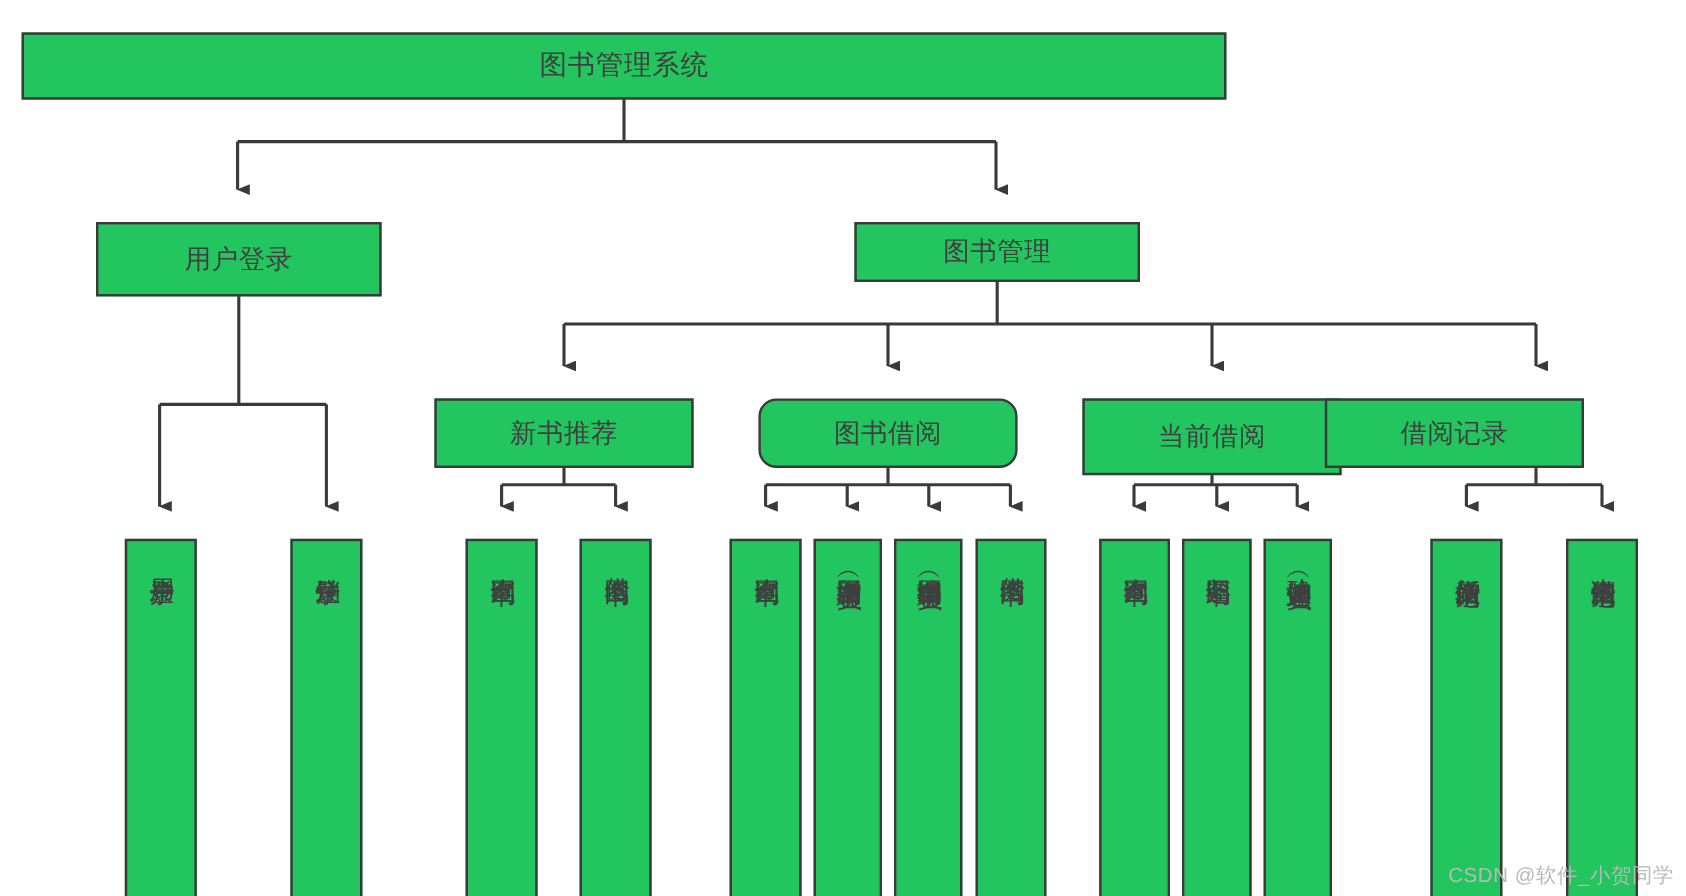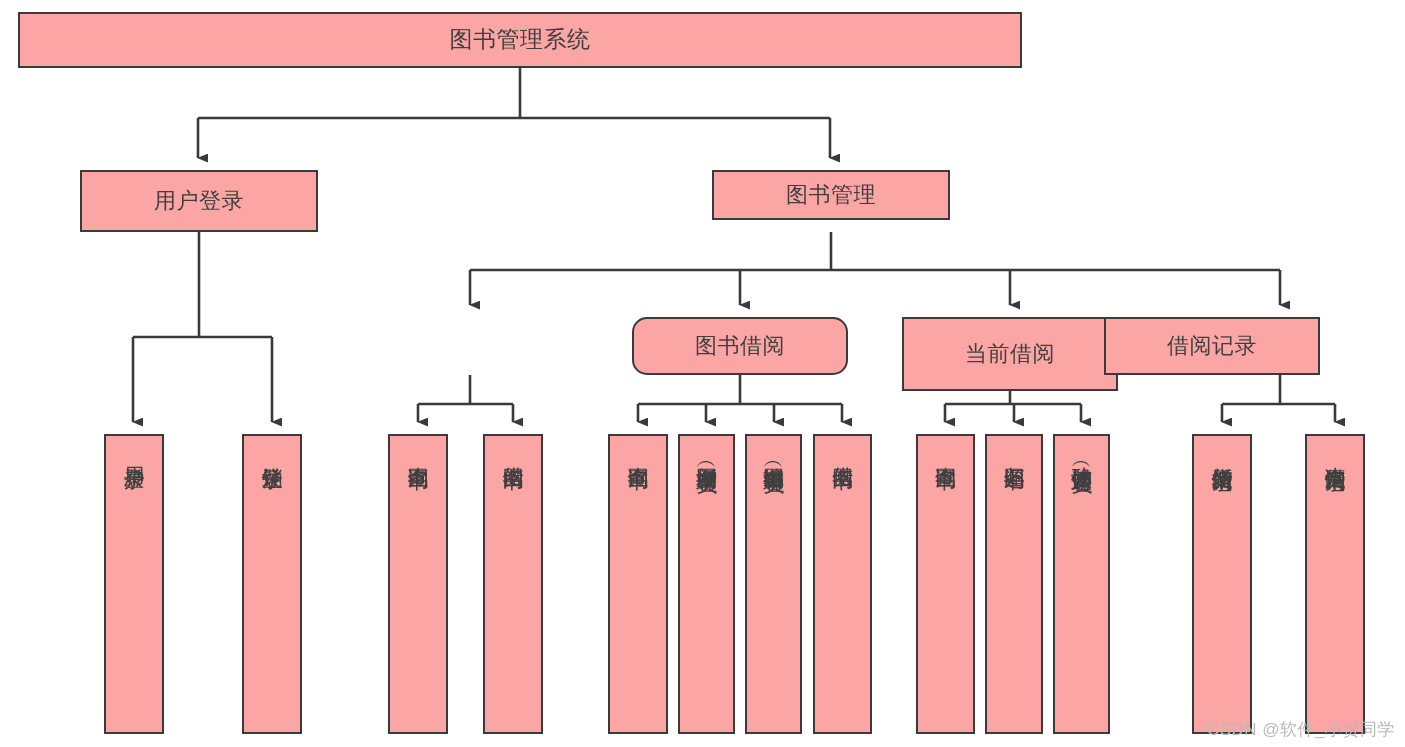--- a/index.html
+++ b/index.html
@@ -22,27 +22,28 @@
     position: absolute;
     left: 0;
     top: 0;
     width: 1405px;
     height: 747px;
     pointer-events: none;
   }
   .node {
     position: absolute;
     box-sizing: border-box;
-    background: #fca5a5;
+    background: #22c55e;
     border: 2.5px solid #3a3a3a;
     display: flex;
     align-items: center;
     justify-content: center;
     color: #3f3f3f;
     z-index: 2;
+    margin-top: 15px;
   }
   .node.horiz {
     font-size: 22px;
     letter-spacing: 0.5px;
     line-height: 1.2;
     white-space: nowrap;
   }
   .node.root {
     font-size: 23px;
   }
@@ -133,24 +134,27 @@
     <span>图书管理系统</span>
   </div>
 
   <div class="node horiz" style="left:80px; top:170px; width:238px; height:62px;">
     <span>用户登录</span>
   </div>
   <div class="node horiz" style="left:712px; top:170px; width:238px; height:50px;">
     <span>图书管理</span>
   </div>
 
+  <div class="node horiz" style="left:362px; top:317px; width:216px; height:58px;">
+    <span>新书推荐</span>
+  </div>
   <div class="node horiz" style="left:632px; top:317px; width:216px; height:58px;border-radius:15px;">
     <span>图书借阅</span>
   </div>
-  <div class="node horiz" style="left:902px; top:317px; width:216px; height:74px;">
+  <div class="node horiz" style="left:902px; top:317px; width:216px; height:64px;">
     <span>当前借阅</span>
   </div>
   <div class="node horiz" style="left:1104px; top:317px; width:216px; height:58px;">
     <span>借阅记录</span>
   </div>
 
   <div class="node leaf" style="left:104px; top:434px; width:60px; height:300px;">
     <span class="vtext">用户登录</span>
   </div>
   <div class="node leaf" style="left:242px; top:434px; width:60px; height:300px;">

